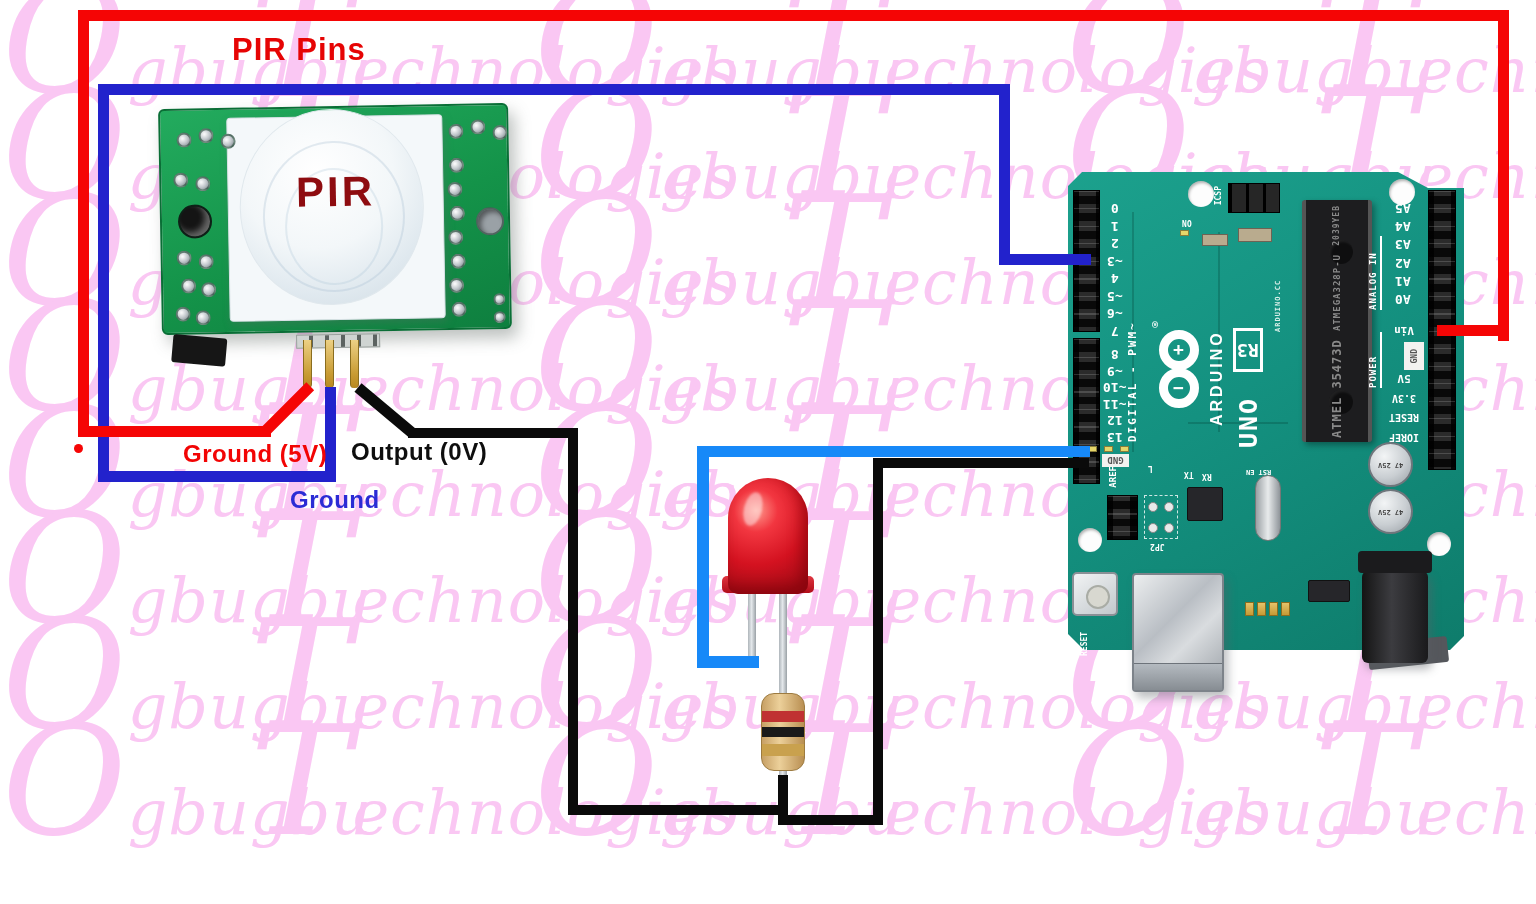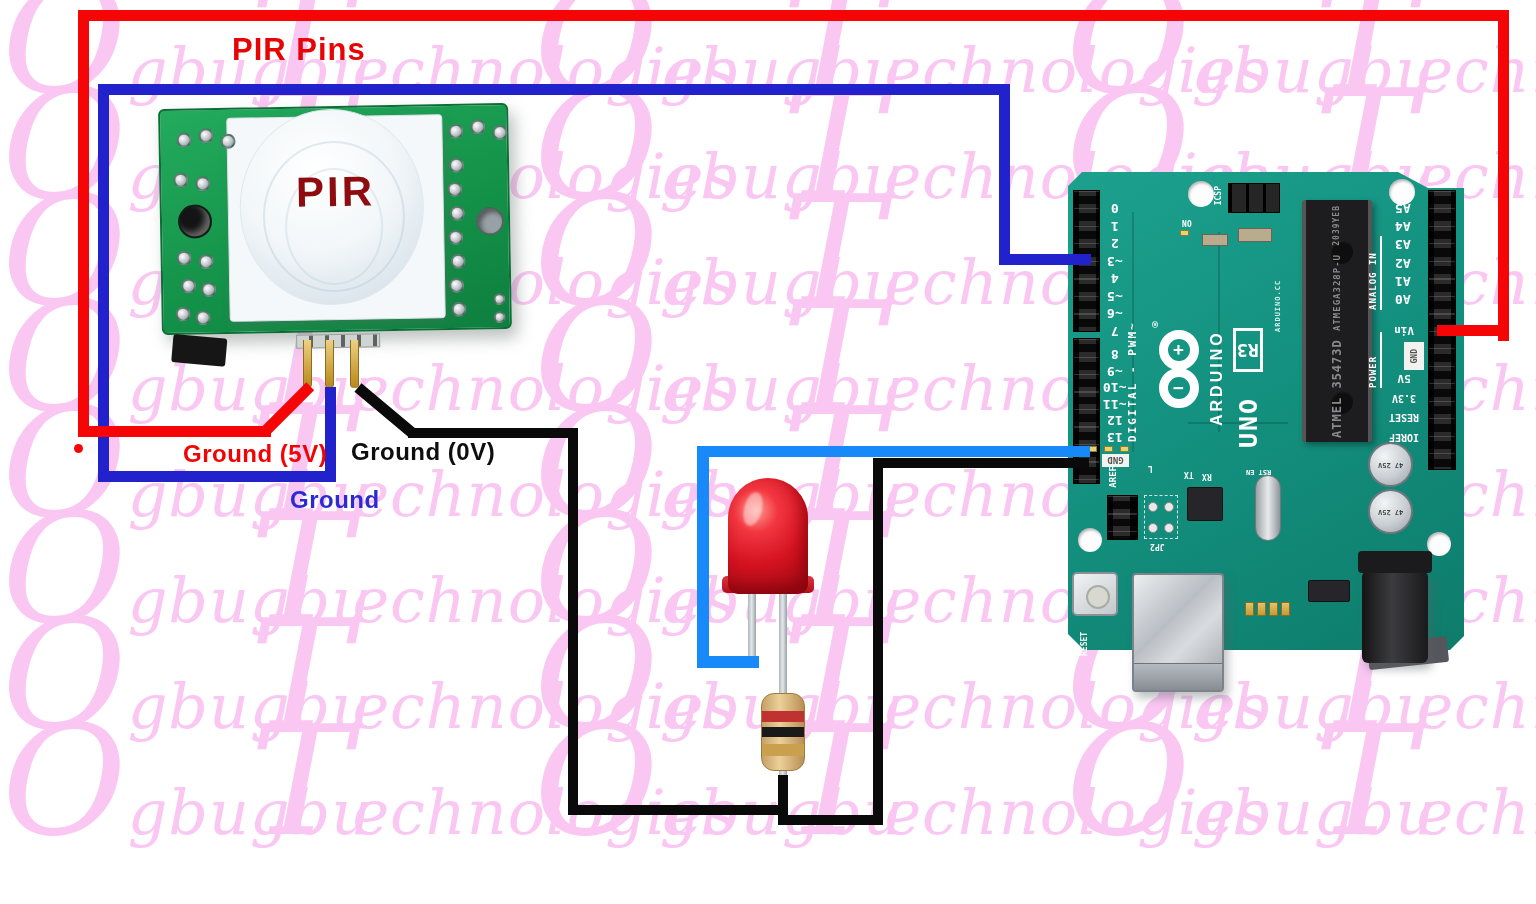--- a/index.html
+++ b/index.html
@@ -396,16 +396,16 @@
   <div class="wire w-black" style="left:783px;top:815px;width:100px;height:10px;"></div>
   <div class="wire w-black" style="left:873px;top:458px;width:10px;height:367px;"></div>
   <div class="wire w-black" style="left:873px;top:458px;width:216px;height:10px;"></div>
 
   <div class="wire w-lblue" style="left:697px;top:446px;width:393px;height:11px;"></div>
   <div class="wire w-lblue" style="left:697px;top:446px;width:12px;height:222px;"></div>
   <div class="wire w-lblue" style="left:697px;top:656px;width:62px;height:12px;"></div>
 
   <div class="lbl title" style="left:232px;top:32px;">PIR Pins</div>
   <div class="lbl lv" style="left:183px;top:440px;">Ground (5V)</div>
-  <div class="lbl lg" style="left:351px;top:438px;">Ground (0V)</div>
+  <div class="lbl lg" style="left:351px;top:438px;">Output (0V)</div>
   <div class="lbl lo" style="left:290px;top:486px;">Ground</div>
 
 </div>
 
 </body></html>

